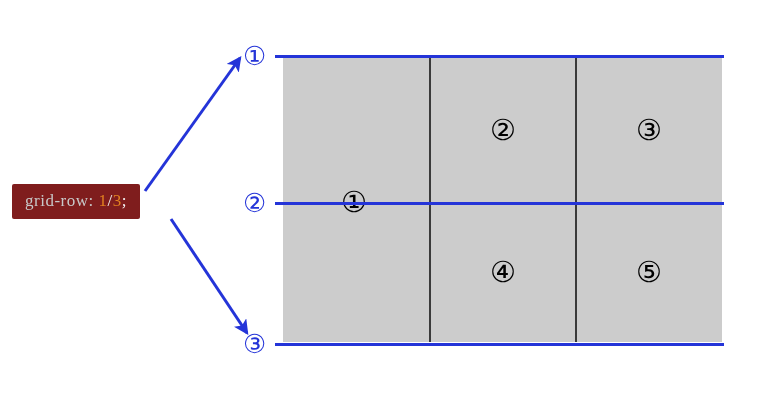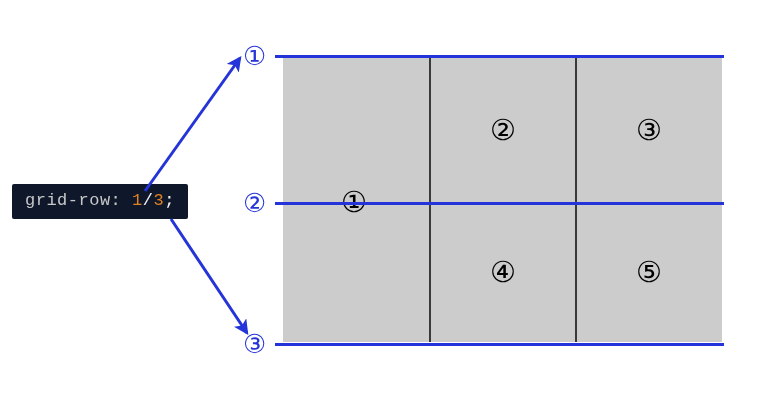--- a/index.html
+++ b/index.html
@@ -97,23 +97,23 @@
   #marker-1 { left: 243px; top: 43px; }
   #marker-2 { left: 243px; top: 190px; }
   #marker-3 { left: 243px; top: 331px; }
 
   
   #code-callout {
     position: absolute;
     left: 12px;
     top: 184px;
     padding: 7px 13px 8px 13px;
-    background: #0f172a;
+    background: #7f1d1d;
     border-radius: 2px;
-    font-family: Liberation Mono, monospace;
+    font-family: Liberation Serif, serif;
     font-size: 17px;
     letter-spacing: 0.5px;
     white-space: nowrap;
     line-height: 1.2;
   }
   .tok-prop  { color: #c8c8c8; }
   .tok-num   { color: #e08020; }
   .tok-slash { color: #f2f2f2; }
   .tok-semi  { color: #f2f2f2; }
 

